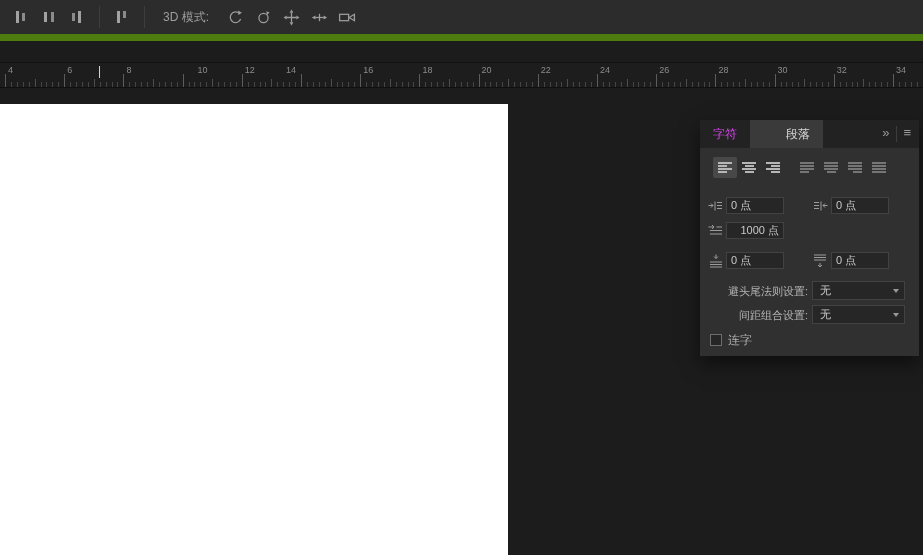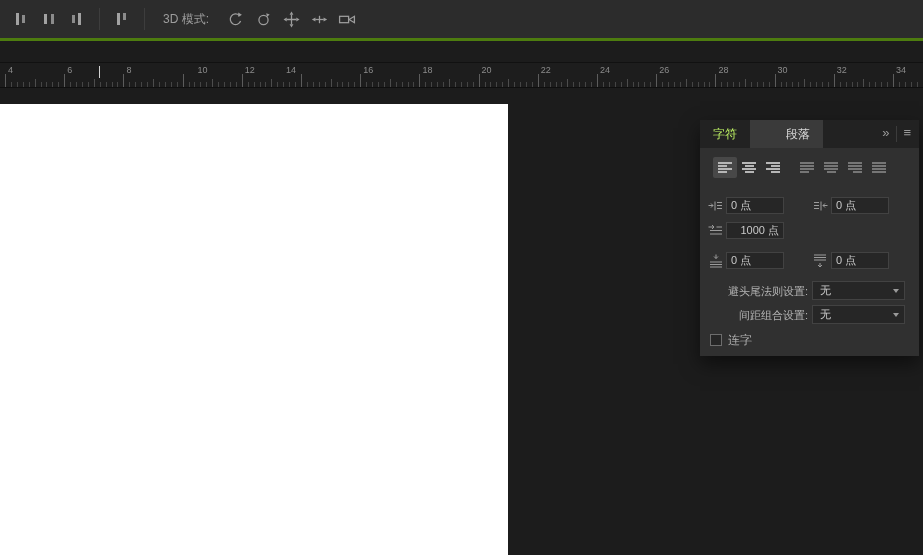--- a/index.html
+++ b/index.html
@@ -7,21 +7,21 @@
   body {
     width:923px; height:555px; position:relative; overflow:hidden;
     background:#1c1c1c;
     font-family:"Liberation Sans","DejaVu Sans",sans-serif;
     -webkit-font-smoothing:antialiased;
   }
 
   
   .options-bar {
     position:absolute; top:0; left:0; width:923px; height:41px;
-    background:#2c2c2c; border-bottom:3px solid #4d7c0f;
+    background:#2c2c2c; border-bottom:7px solid #4d7c0f;
     display:flex; align-items:center;
   }
   .ob-btn {
     width:26px; height:24px; margin:0 1px;
     display:flex; align-items:center; justify-content:center;
     border-radius:2px;
   }
   .ob-btn:first-child { margin-left:8px; }
   .ob-divider { width:1px; height:22px; background:#3d3d3d; margin:0 8px; }
   .ob-label { color:#9d9d9d; font-size:12px; margin:0 12px 0 10px; white-space:nowrap; }
@@ -47,21 +47,21 @@
   
   .canvas { position:absolute; left:0; top:104px; width:508px; height:451px; background:#ffffff; }
 
   
   .panel {
     position:absolute; left:700px; top:120px; width:219px; height:236px;
     background:#303030; box-shadow:0 8px 18px rgba(0,0,0,.5);
     font-size:12px; color:#b3b3b3;
   }
   .tab-bar { height:28px; background:#222222; display:flex; align-items:stretch; }
-  .tab { padding:0 13px; line-height:28px; color:#bef264; font-size:12px; }
+  .tab { padding:0 13px; line-height:28px; color:#d946ef; font-size:12px; }
   .tab.active { background:#3a3a3a; color:#d9d9d9;padding-left:36px; }
   .tab-spacer { flex:1; }
   .collapse-btn { color:#9b9b9b; line-height:26px; padding:0 7px; font-size:13px; letter-spacing:-1px; }
   .tbar-divider { width:1px; background:#3c3c3c; margin:6px 1px; }
   .menu-btn { color:#9b9b9b; line-height:26px; padding:0 8px 0 5px; font-size:13px; }
 
   .align-row { position:absolute; top:37px; left:13px; display:flex; }
   .align-btn {
     width:24px; height:21px; display:flex; align-items:center; justify-content:center;
     border-radius:2px; margin-right:0;

